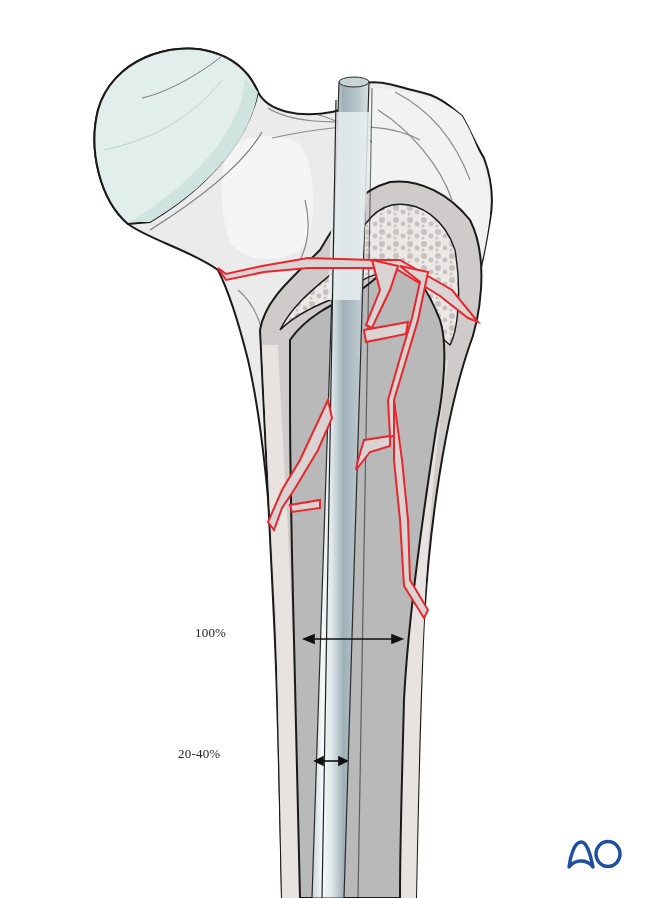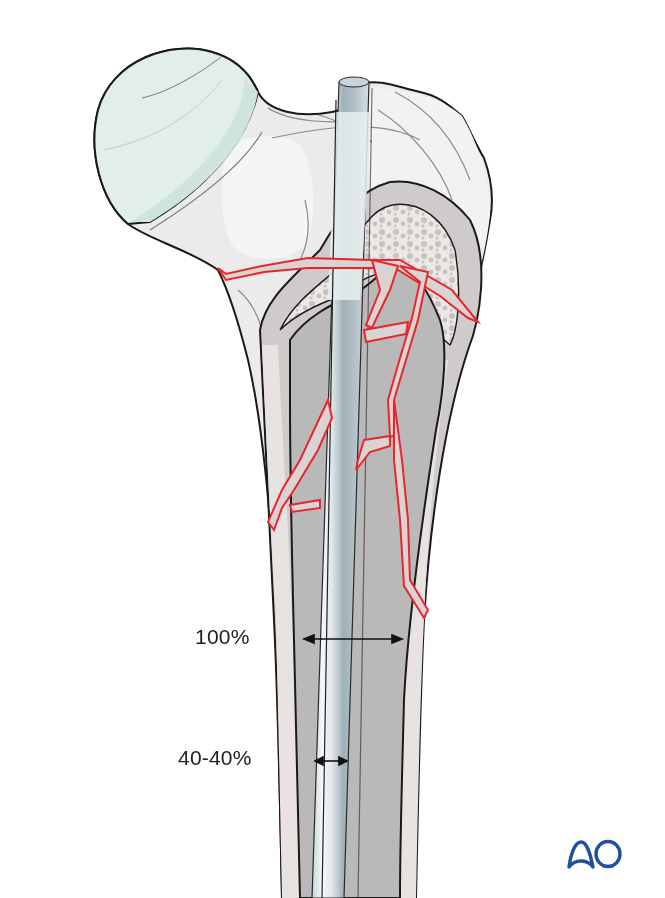--- a/index.html
+++ b/index.html
@@ -1,22 +1,22 @@
 <!DOCTYPE html>
 <html><head>
   <meta charset="utf-8">
   <style>
     html, body { margin: 0; padding: 0; background: #ffffff; }
     body { width: 665px; height: 898px; overflow: hidden; position: relative; }
     #stage { position: absolute; left: 0; top: 0; width: 665px; height: 898px; }
     svg.illus { position: absolute; left: 0; top: 0; }
     .label {
       position: absolute;
-      font-family: Liberation Sans, sans-serif;
-      font-size: 21px;
+      font-family: Liberation Serif, serif;
+      font-size: 13px;
       color: #222222;
       letter-spacing: 0.2px;
     }
     #label-100 { left: 195px; top: 625px; }
     #label-3040 { left: 178px; top: 746px; }
     #ao-logo { position: absolute; left: 566px; top: 836px; width: 58px; height: 34px; }
   </style>
 </head>
 <body>
 
@@ -140,19 +140,19 @@
       <line x1="308" y1="639" x2="398" y2="639"></line>
       <polygon points="304,639 314,635 314,643"></polygon>
       <polygon points="402,639 392,635 392,643"></polygon>
       <line x1="319" y1="761" x2="343" y2="761"></line>
       <polygon points="315,761 323,757 323,765"></polygon>
       <polygon points="347,761 339,757 339,765"></polygon>
     </g>
   </svg>
 
   <div class="label" id="label-100">100%</div>
-  <div class="label" id="label-3040">40-40%</div>
+  <div class="label" id="label-3040">20-40%</div>
 
   <svg id="ao-logo" viewBox="0 0 58 34">
     <path d="M 3 31 C 4 22, 8 6, 15 6 C 22 6, 25 22, 27 31 C 22 24, 10 22, 3 31 Z" fill="none" stroke="#1f4fa0" stroke-width="3.4" stroke-linejoin="round" stroke-linecap="round"></path>
     <ellipse cx="42" cy="18" rx="12" ry="12.5" fill="none" stroke="#1f4fa0" stroke-width="3.4"></ellipse>
   </svg>
 </div>
 
 </body></html>

